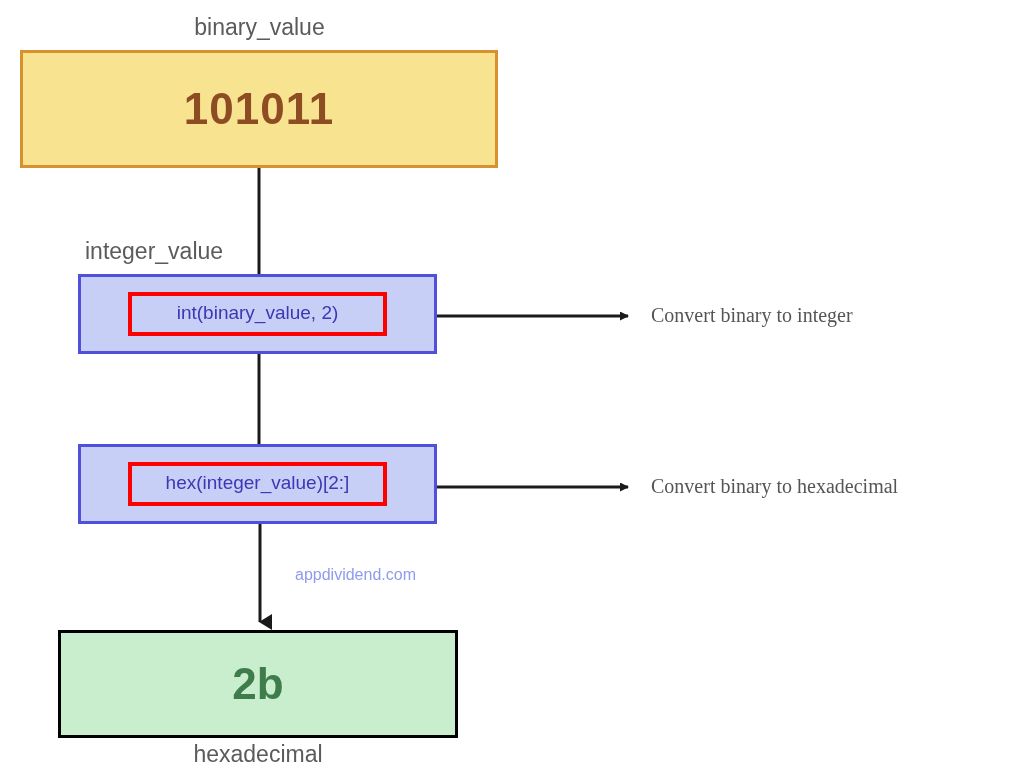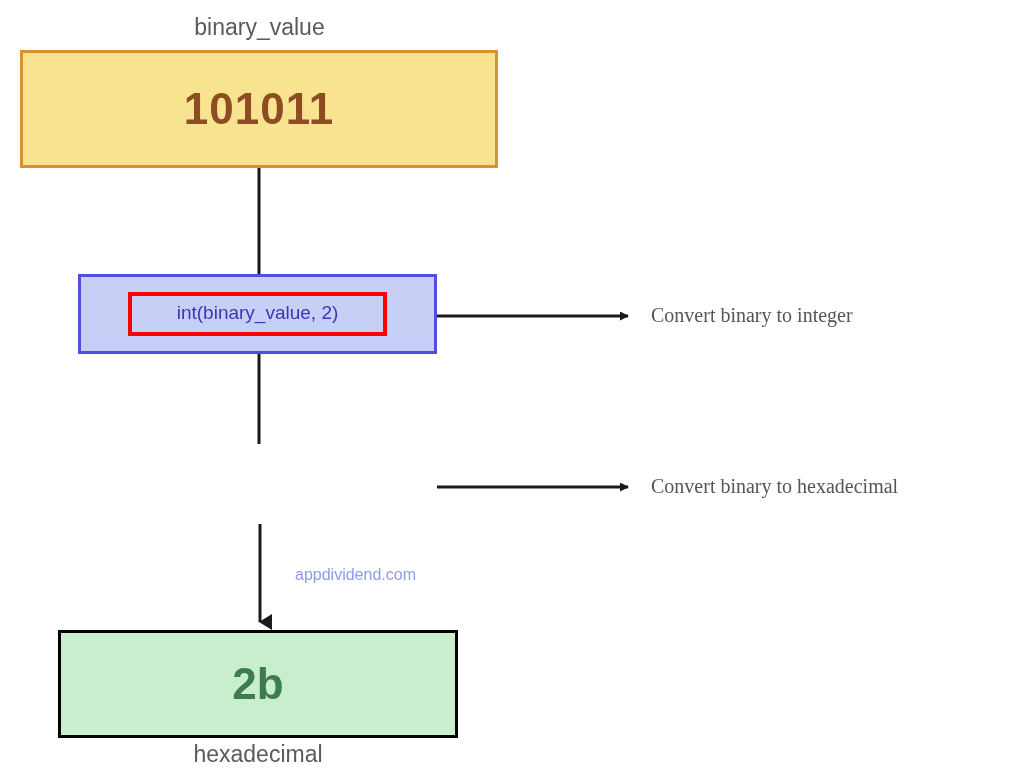--- a/index.html
+++ b/index.html
@@ -164,27 +164,33 @@
     <line x1="437" y1="316" x2="628" y2="316" stroke="#1a1a1a" stroke-width="3" marker-end="url(#arrowRight)"></line>
     <line x1="437" y1="487" x2="628" y2="487" stroke="#1a1a1a" stroke-width="3" marker-end="url(#arrowRight)"></line>
   </svg>
 
   <div class="caption cap-binary">binary_value</div>
 
   <div class="node node-binary">
     <span class="node-text">101011</span>
   </div>
 
+  <div class="caption cap-integer">integer_value</div>
 
   <div class="node node-proc">
     <div class="code-chip">
       <span class="node-text">int(binary_value, 2)</span>
     </div>
   </div>
 
+  <div class="node node-proc node-proc-2">
+    <div class="code-chip">
+      <span class="node-text">hex(integer_value)[2:]</span>
+    </div>
+  </div>
 
   <div class="annot annot-1">Convert binary to integer</div>
   <div class="annot annot-2">Convert binary to hexadecimal</div>
 
   <div class="watermark">appdividend.com</div>
 
   <div class="node node-hex">
     <span class="node-text">2b</span>
   </div>
 

